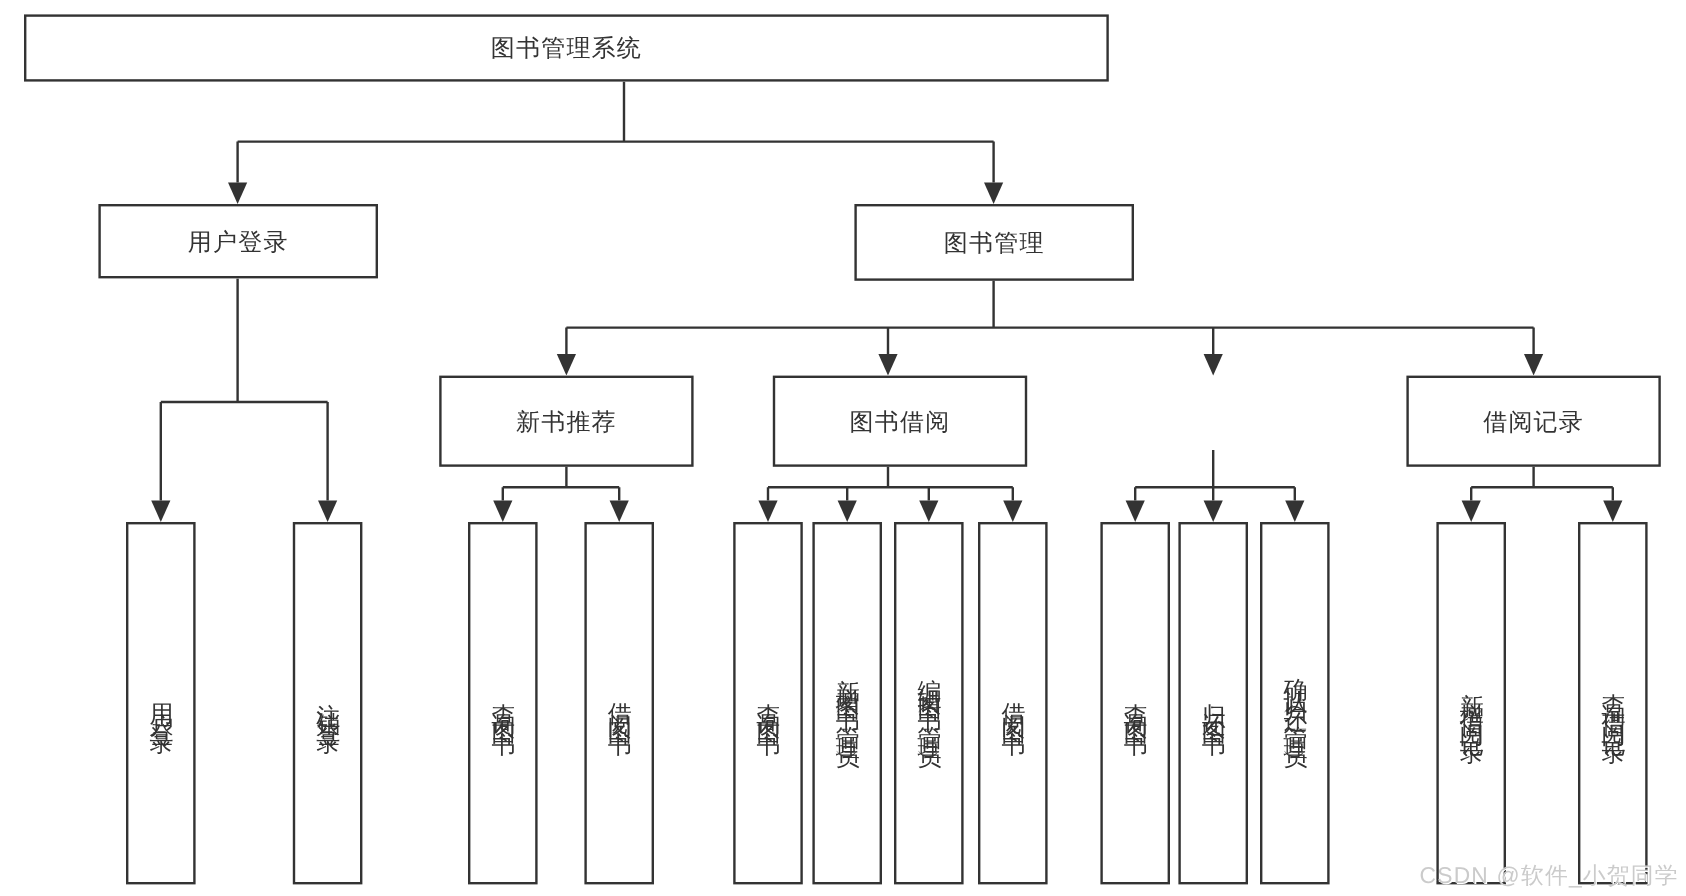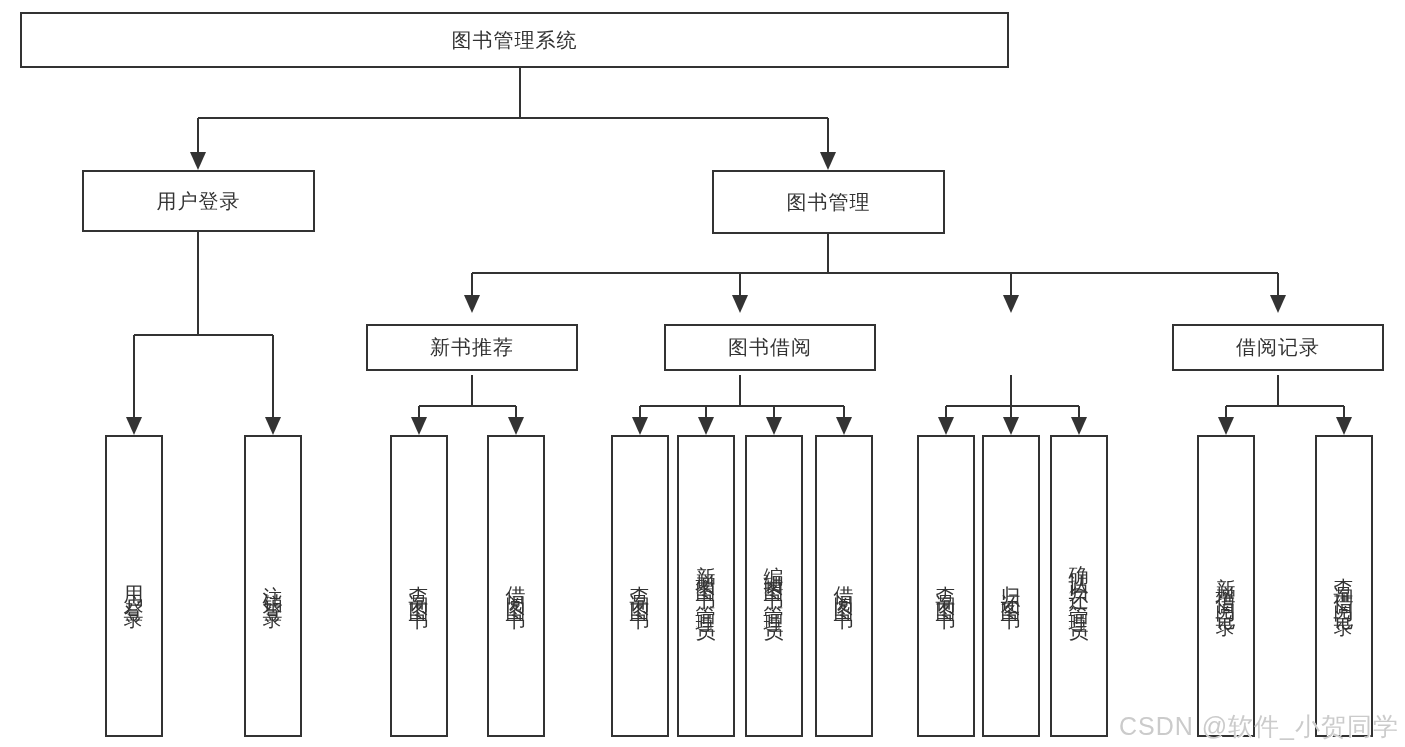--- a/index.html
+++ b/index.html
@@ -23,26 +23,26 @@
     background: #ffffff;
     border: 2.5px solid #333333;
     color: #333333;
     display: flex;
     align-items: center;
     justify-content: center;
     font-size: 20px;
     letter-spacing: 1px;
     white-space: nowrap;
   }
-  .root-node   { left: 20px;  top: 12px;  width: 989px; height: 56px; }
+  .root-node   { left: 20px;  top: 12px;  width: 904px; height: 56px; }
   .l1-user     { left: 82px;  top: 170px; width: 233px;  height: 62px; }
   .l1-mgmt     { left: 712px; top: 170px; width: 233px;  height: 64px; }
-  .l2 { top: 313px; height: 47px; width: 212px; margin-top: 11px; }
+  .l2 { top: 313px; height: 76px; width: 212px; }
   .l2-recommend { left: 366px; }
-  .l2-borrow    { left: 664px; }
+  .l2-borrow    { left: 644px; }
   .l2-current   { left: 905px; }
   .l2-records   { left: 1172px; }
   .leaf {
     top: 435px;
     height: 302px;
     width: 58px;
     writing-mode: vertical-rl;
     letter-spacing: 8px;
     font-size: 20px;
     line-height: 1;
@@ -57,21 +57,21 @@
   .leaf-8  { left: 815px; }
   .leaf-9  { left: 917px; }
   .leaf-10 { left: 982px; }
   .leaf-11 { left: 1050px; }
   .leaf-12 { left: 1197px; }
   .leaf-13 { left: 1315px; }
   .watermark {
     position: absolute;
     right: 6px;
     bottom: 4px;
-    font-size: 25px;
+    font-size: 19px;
     color: #cbcbcb;
     text-shadow: 1px 1px 0 #ffffff;
     letter-spacing: 1px;
   }
 </style>
 </head>
 <body>
 
 <div class="canvas">
 

